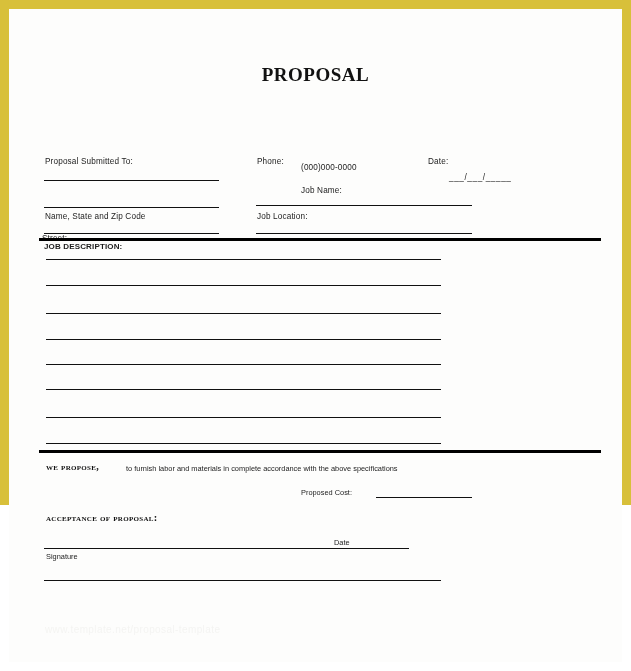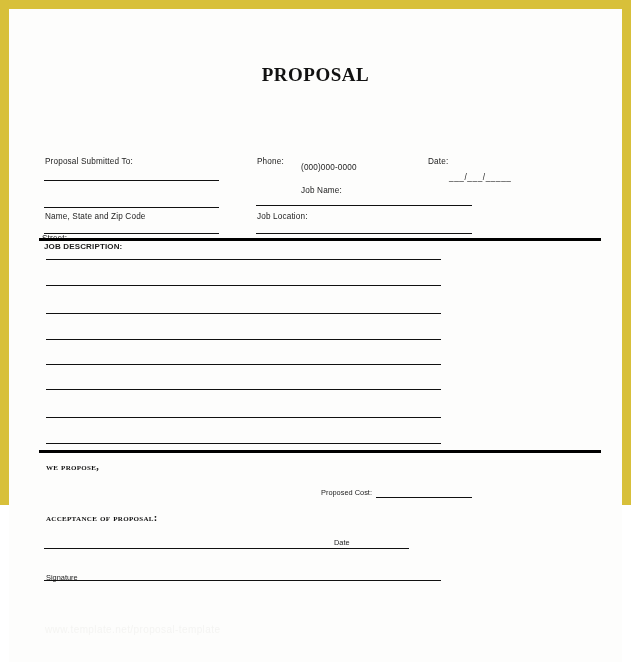--- a/index.html
+++ b/index.html
@@ -154,28 +154,29 @@
     <div class="rule-thin" style="left:37px; top:304px; width:395px;"></div>
     <div class="rule-thin" style="left:37px; top:330px; width:395px;"></div>
     <div class="rule-thin" style="left:37px; top:355px; width:395px;"></div>
     <div class="rule-thin" style="left:37px; top:380px; width:395px;"></div>
     <div class="rule-thin" style="left:37px; top:408px; width:395px;"></div>
     <div class="rule-thin" style="left:37px; top:434px; width:395px;"></div>
 
     <div class="rule-thick" style="left:30px; top:441px; width:562px;"></div>
 
     <div class="serif-head" style="left:37px; top:452px;">WE PROPOSE,</div>
+    <div class="body-run" style="left:117px; top:455px;">to furnish labor and materials in complete accordance with the above specifications</div>
 
-    <div class="lbl-sm" style="left:312px; top:479px;">Proposed Cost:</div>
+    <div class="lbl-sm" style="left:292px; top:479px;">Proposed Cost:</div>
     <div class="rule-thin" style="left:367px; top:488px; width:96px;"></div>
 
     <div class="serif-head" style="left:37px; top:503px; font-size:10.5px;text-align:center;">ACCEPTANCE OF PROPOSAL:</div>
 
     <div class="lbl-sm" style="left:325px; top:529px;">Date</div>
     <div class="rule-thin" style="left:35px; top:539px; width:365px;"></div>
-    <div class="lbl-sm" style="left:37px; top:564px;">Signature</div>
+    <div class="lbl-sm" style="left:37px; top:543px;">Signature</div>
 
     <div class="rule-thin" style="left:35px; top:571px; width:397px;"></div>
 
     <div class="watermark">www.template.net/proposal-template</div>
 
   </div>
 </div>
 
 </body></html>

